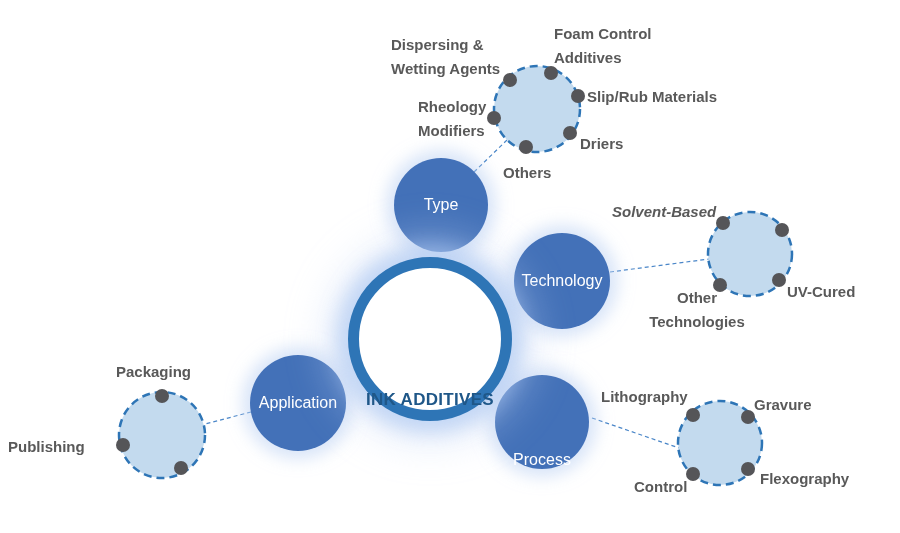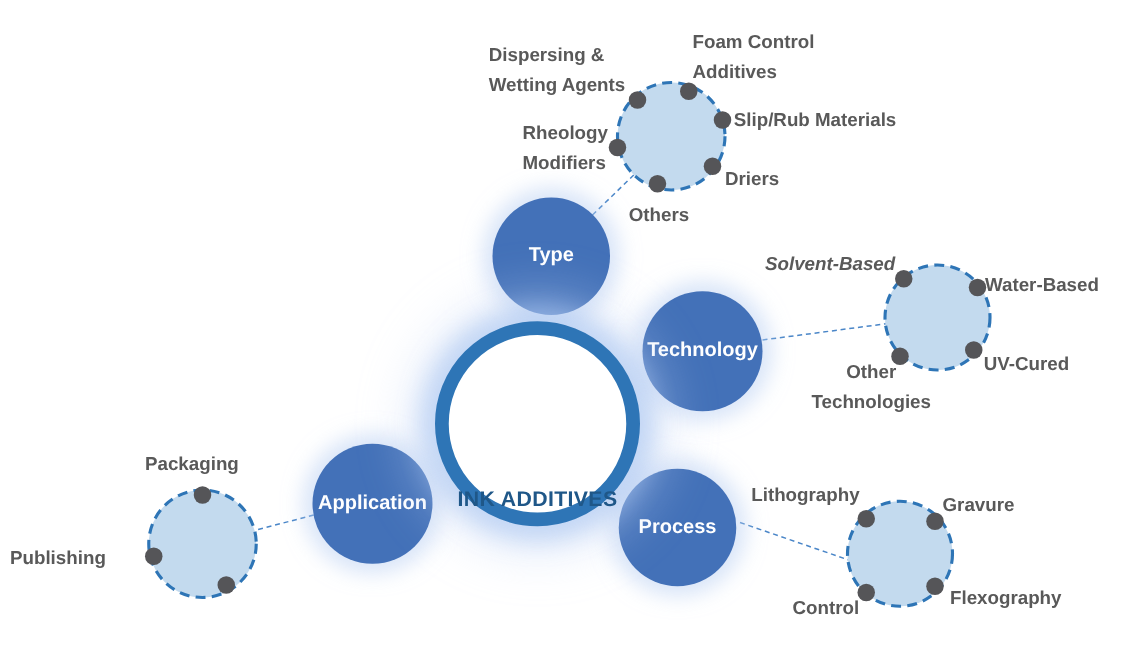--- a/index.html
+++ b/index.html
@@ -8,21 +8,21 @@
     font-family:"Liberation Sans", sans-serif;
   }
   .links-layer{position:absolute;left:0;top:0;z-index:1;}
   .connector{stroke:var(--connector,#4A86C8);stroke-width:1.2;stroke-dasharray:4 3;fill:none;}
   .satellite{fill:var(--satellite-fill,#C3DAEE);stroke:var(--satellite-border,#2E75B6);stroke-width:2.5;stroke-dasharray:8 5;}
   .dot{fill:var(--dot,#555558);}
   .category{
     position:absolute;border-radius:50%;z-index:2;
     background:var(--category-fill,#4371B8);color:var(--category-text,#ffffff);
     display:flex;align-items:center;justify-content:center;
-    font-weight:700;font-size:16px;
+    font-weight:400;font-size:16px;
     box-shadow:0 0 16px 8px rgba(186,208,242,0.55);
   }
   .center-node{
     position:absolute;left:348px;top:257px;width:164px;height:164px;box-sizing:border-box;
     background:#ffffff;border:11px solid var(--center-border,#2E75B6);border-radius:50%;
     display:flex;align-items:flex-end;justify-content:center;z-index:3;
     box-shadow:0 0 18px 12px rgba(168,197,240,0.6), 0 0 36px 26px rgba(197,216,245,0.35);
   }
   .center-node span{color:var(--center-text,#1F5788);font-weight:700;font-size:17px;letter-spacing:0.3px;}
   .lbl{
@@ -70,40 +70,39 @@
     <circle class="dot" cx="123" cy="445" r="7"></circle>
     <circle class="dot" cx="181" cy="468" r="7"></circle>
   </svg>
 
   <div class="category" style="left:394px;top:158px;width:94px;height:94px;">
     <span>Type</span>
   </div>
   <div class="category" style="left:514px;top:233px;width:96px;height:96px;">
     <span>Technology</span>
   </div>
-  <div class="category" style="left:495px;top:375px;width:94px;height:94px;">
+  <div class="category" style="left:495px;top:375px;width:94px;height:94px;align-items:flex-end;">
     <span>Process</span>
   </div>
   <div class="category" style="left:250px;top:355px;width:96px;height:96px;">
     <span>Application</span>
   </div>
 
   <div class="center-node">
     <span>INK ADDITIVES</span>
   </div>
 
   <div class="lbl wrap" style="left:391px;top:33px;width:115px;">Dispersing &amp; Wetting Agents</div>
   <div class="lbl wrap" style="left:554px;top:22px;width:100px;">Foam Control Additives</div>
   <div class="lbl wrap" style="left:418px;top:95px;width:75px;">Rheology Modifiers</div>
   <div class="lbl" style="left:587px;top:85px;">Slip/Rub Materials</div>
   <div class="lbl" style="left:580px;top:132px;">Driers</div>
   <div class="lbl" style="left:503px;top:161px;">Others</div>
 
   <div class="lbl" style="left:612px;top:200px;font-style:italic;">Solvent-Based</div>
-  <div class="lbl" style="left:788px;top:217px;">Water-Based</div>
   <div class="lbl" style="left:787px;top:280px;">UV-Cured</div>
   <div class="lbl wrap center" style="left:648px;top:286px;width:98px;">Other Technologies</div>
 
   <div class="lbl" style="left:601px;top:385px;">Lithography</div>
   <div class="lbl" style="left:754px;top:393px;">Gravure</div>
   <div class="lbl" style="left:760px;top:467px;">Flexography</div>
   <div class="lbl" style="left:634px;top:475px;">Control</div>
 
   <div class="lbl" style="left:116px;top:360px;">Packaging</div>
   <div class="lbl" style="left:8px;top:435px;">Publishing</div>

